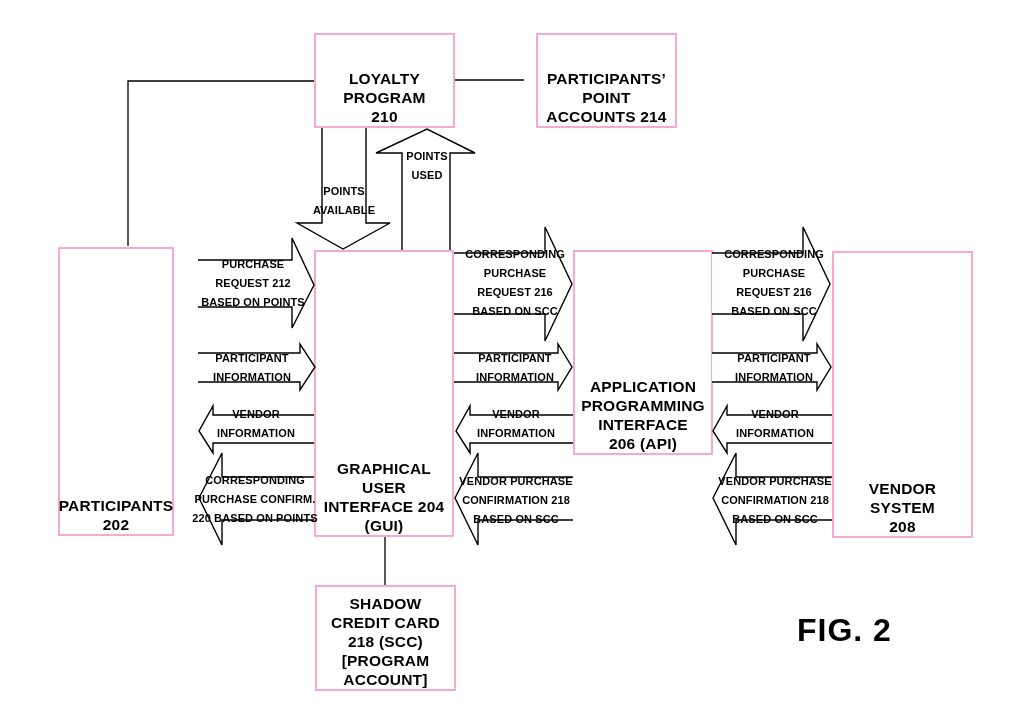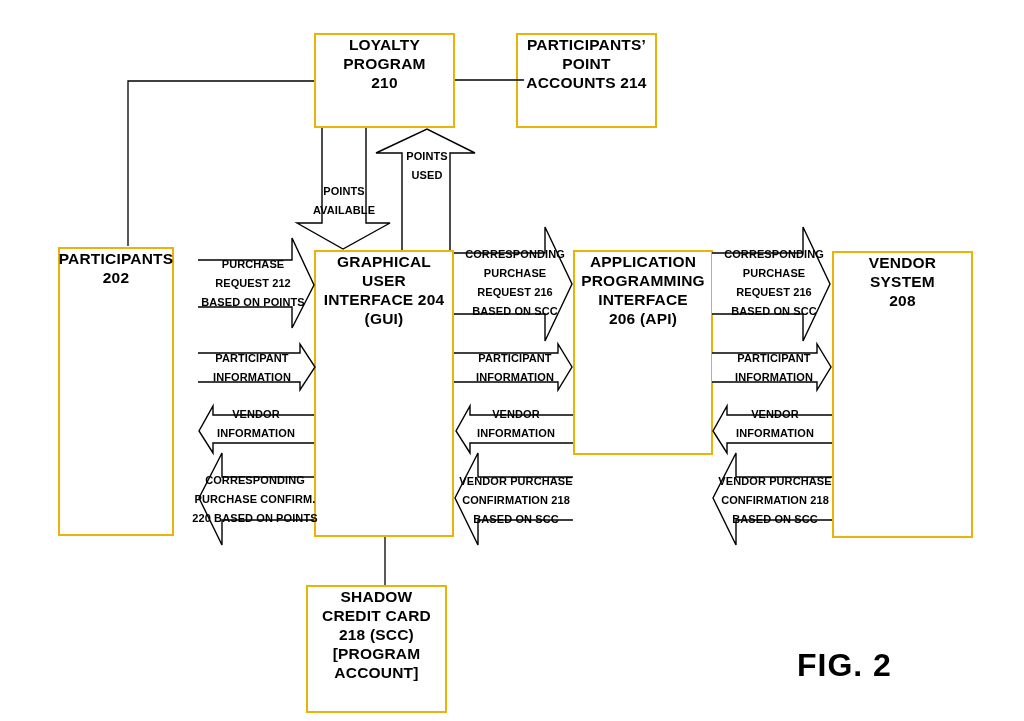--- a/index.html
+++ b/index.html
@@ -1,22 +1,22 @@
 <!DOCTYPE html>
 <html><head>
 <meta charset="utf-8">
 <style>
   html,body{margin:0;padding:0;background:#fff;}
   #stage{
     position:relative;width:1024px;height:721px;background:#ffffff;
     font-family:"Liberation Sans",sans-serif;color:#000;overflow:hidden;
   }
   .box{
-    position:absolute;box-sizing:border-box;border:2px solid #eab308;background:#fff;
-    display:flex;align-items:flex-start;justify-content:center;text-align:center;
+    position:absolute;box-sizing:border-box;border:2px solid #f9a8d4;background:#fff;
+    display:flex;align-items:flex-end;justify-content:center;text-align:center;
   }
   .box-label{
     font-weight:bold;font-size:15.5px;line-height:19px;white-space:pre-line;
     letter-spacing:.2px;
   }
   .layer{position:absolute;left:0;top:0;}
   .flow-label{
     position:absolute;transform:translate(-50%,-50%);width:160px;
     text-align:center;font-weight:bold;font-size:11px;line-height:19px;
     white-space:pre-line;letter-spacing:.1px;
@@ -29,21 +29,21 @@
 <body>
 
 <div id="stage">
 
   <div class="box" style="left:314px;top:33px;width:141px;height:95px">
     <span class="box-label">LOYALTY
 PROGRAM
 210</span>
   </div>
 
-  <div class="box" style="left:516px;top:33px;width:141px;height:95px">
+  <div class="box" style="left:536px;top:33px;width:141px;height:95px">
     <span class="box-label">PARTICIPANTS’
 POINT
 ACCOUNTS 214</span>
   </div>
 
   <div class="box" style="left:58px;top:247px;width:116px;height:289px">
     <span class="box-label">PARTICIPANTS
 202</span>
   </div>
 
@@ -60,21 +60,21 @@
 INTERFACE
 206 (API)</span>
   </div>
 
   <div class="box" style="left:832px;top:251px;width:141px;height:287px">
     <span class="box-label">VENDOR
 SYSTEM
 208</span>
   </div>
 
-  <div class="box" style="left:306px;top:585px;width:141px;height:128px">
+  <div class="box" style="left:315px;top:585px;width:141px;height:106px">
     <span class="box-label">SHADOW
 CREDIT CARD
 218 (SCC)
 [PROGRAM
 ACCOUNT]</span>
   </div>
 
   <svg class="layer" width="1024" height="721" viewBox="0 0 1024 721">
     <g fill="none" stroke="#000" stroke-width="1.3">
       <path d="M455,80 H524"></path>
@@ -136,15 +136,15 @@
 REQUEST 216
 BASED ON SCC</div>
   <div class="flow-label" style="left:774px;top:368px">PARTICIPANT
 INFORMATION</div>
   <div class="flow-label" style="left:775px;top:424px">VENDOR
 INFORMATION</div>
   <div class="flow-label" style="left:775px;top:500px">VENDOR PURCHASE
 CONFIRMATION 218
 BASED ON SCC</div>
 
-  <div class="fig-label" style="left:797px;top:647px">FIG. 2</div>
+  <div class="fig-label" style="left:797px;top:612px">FIG. 2</div>
 
 </div>
 
 </body></html>

